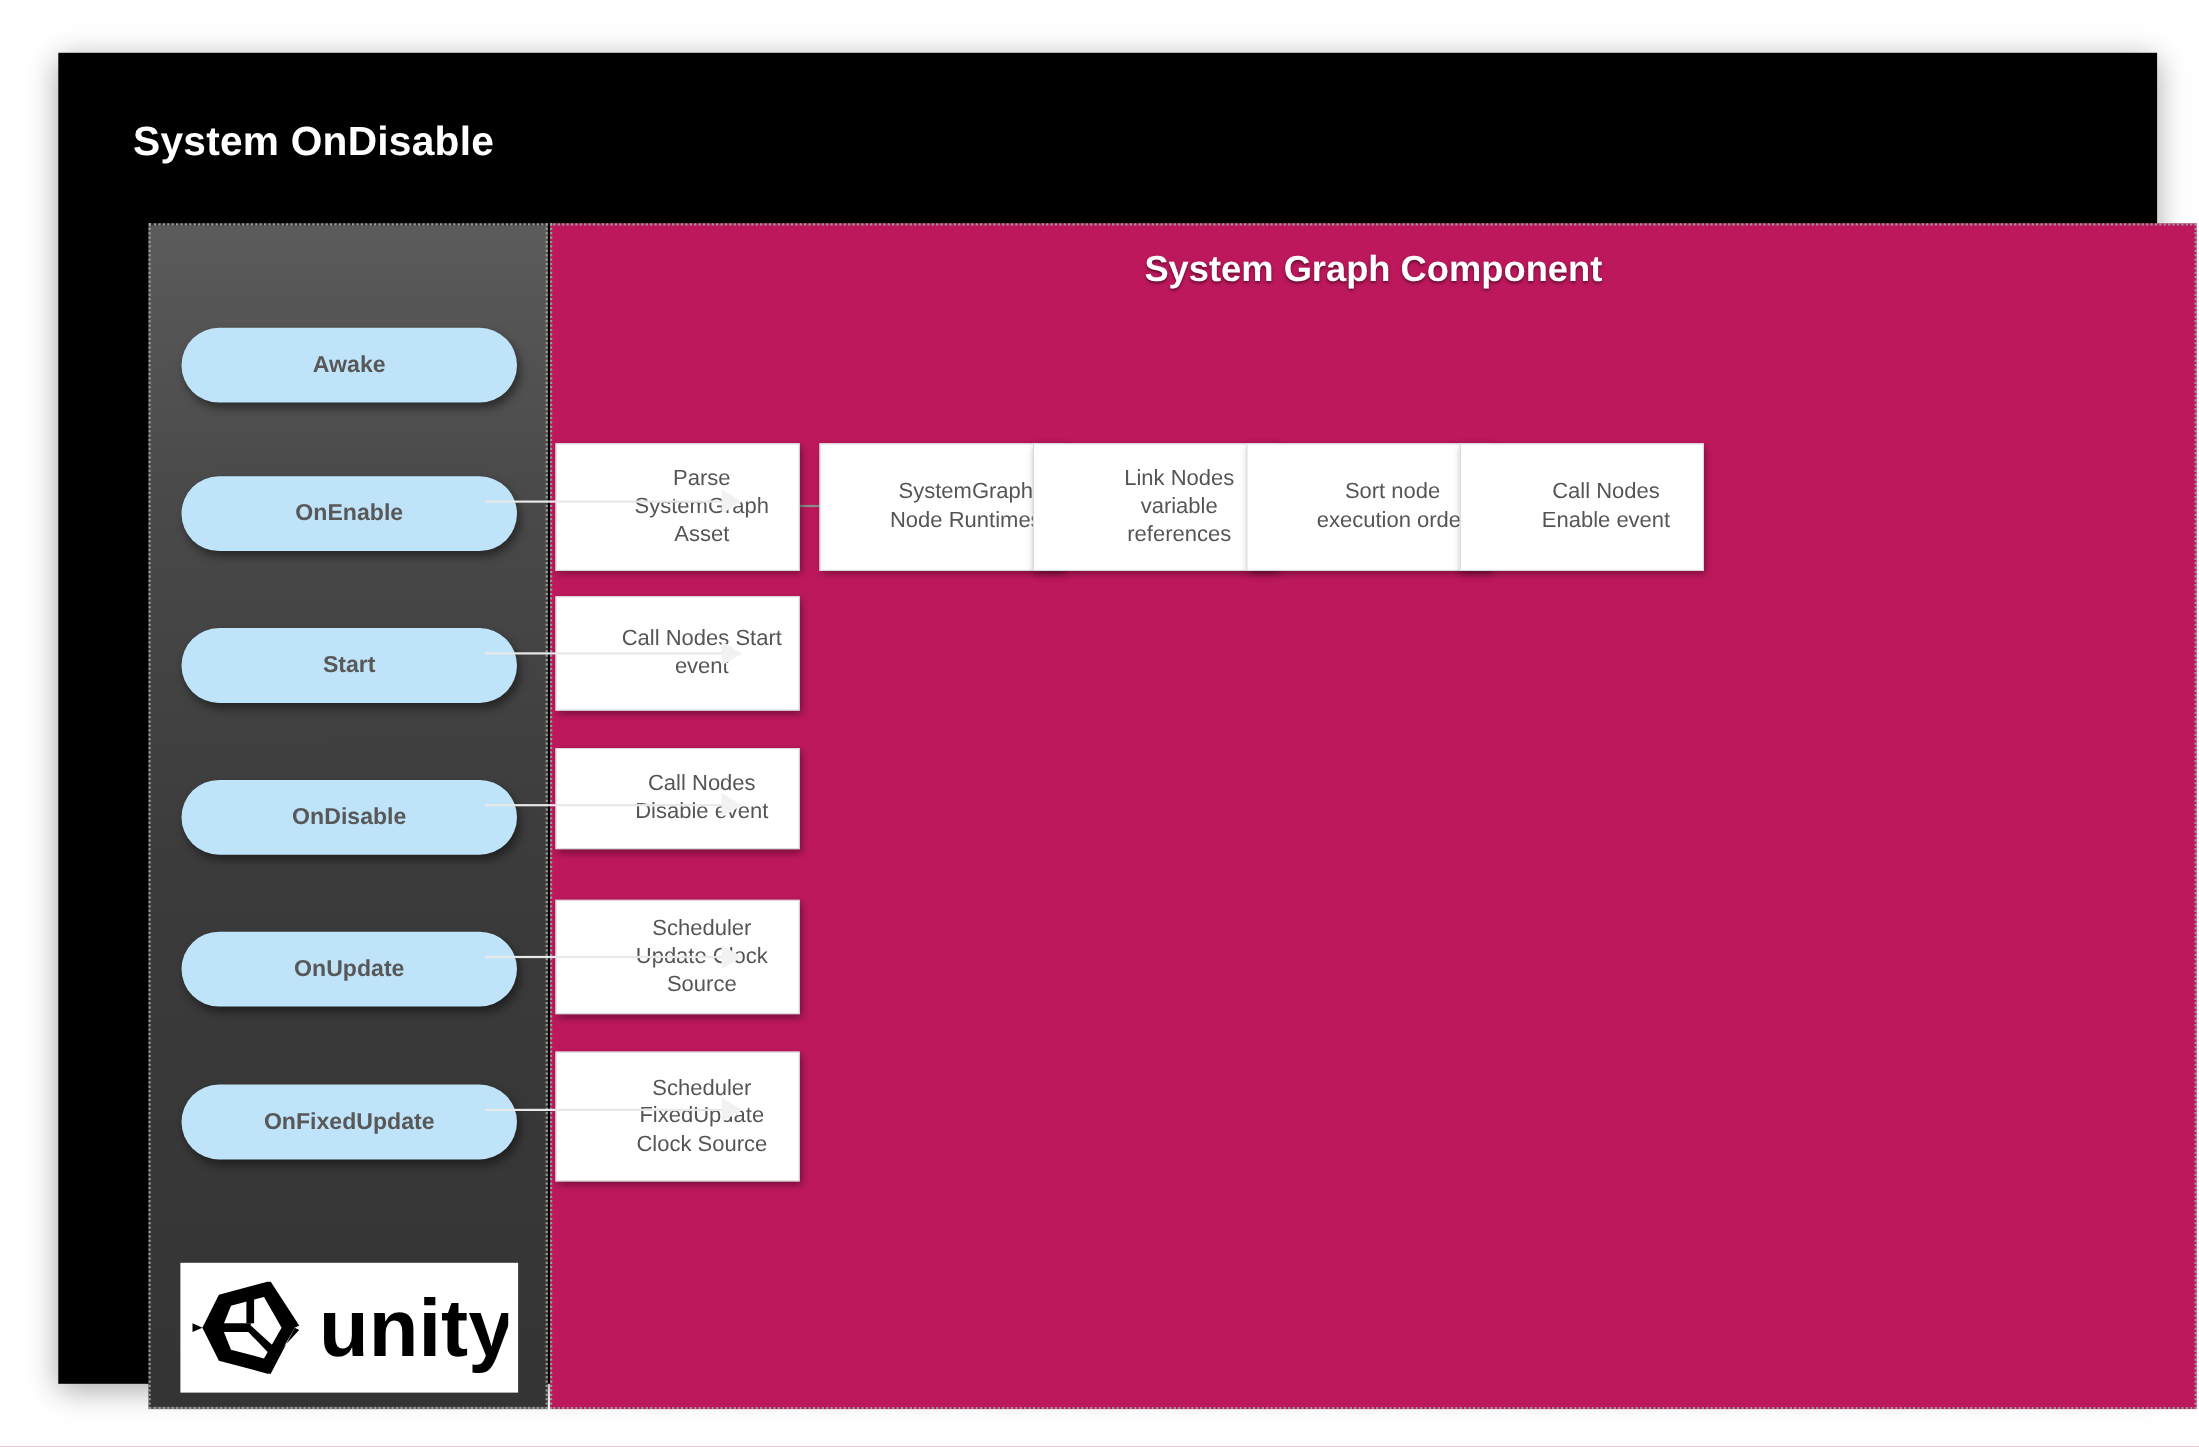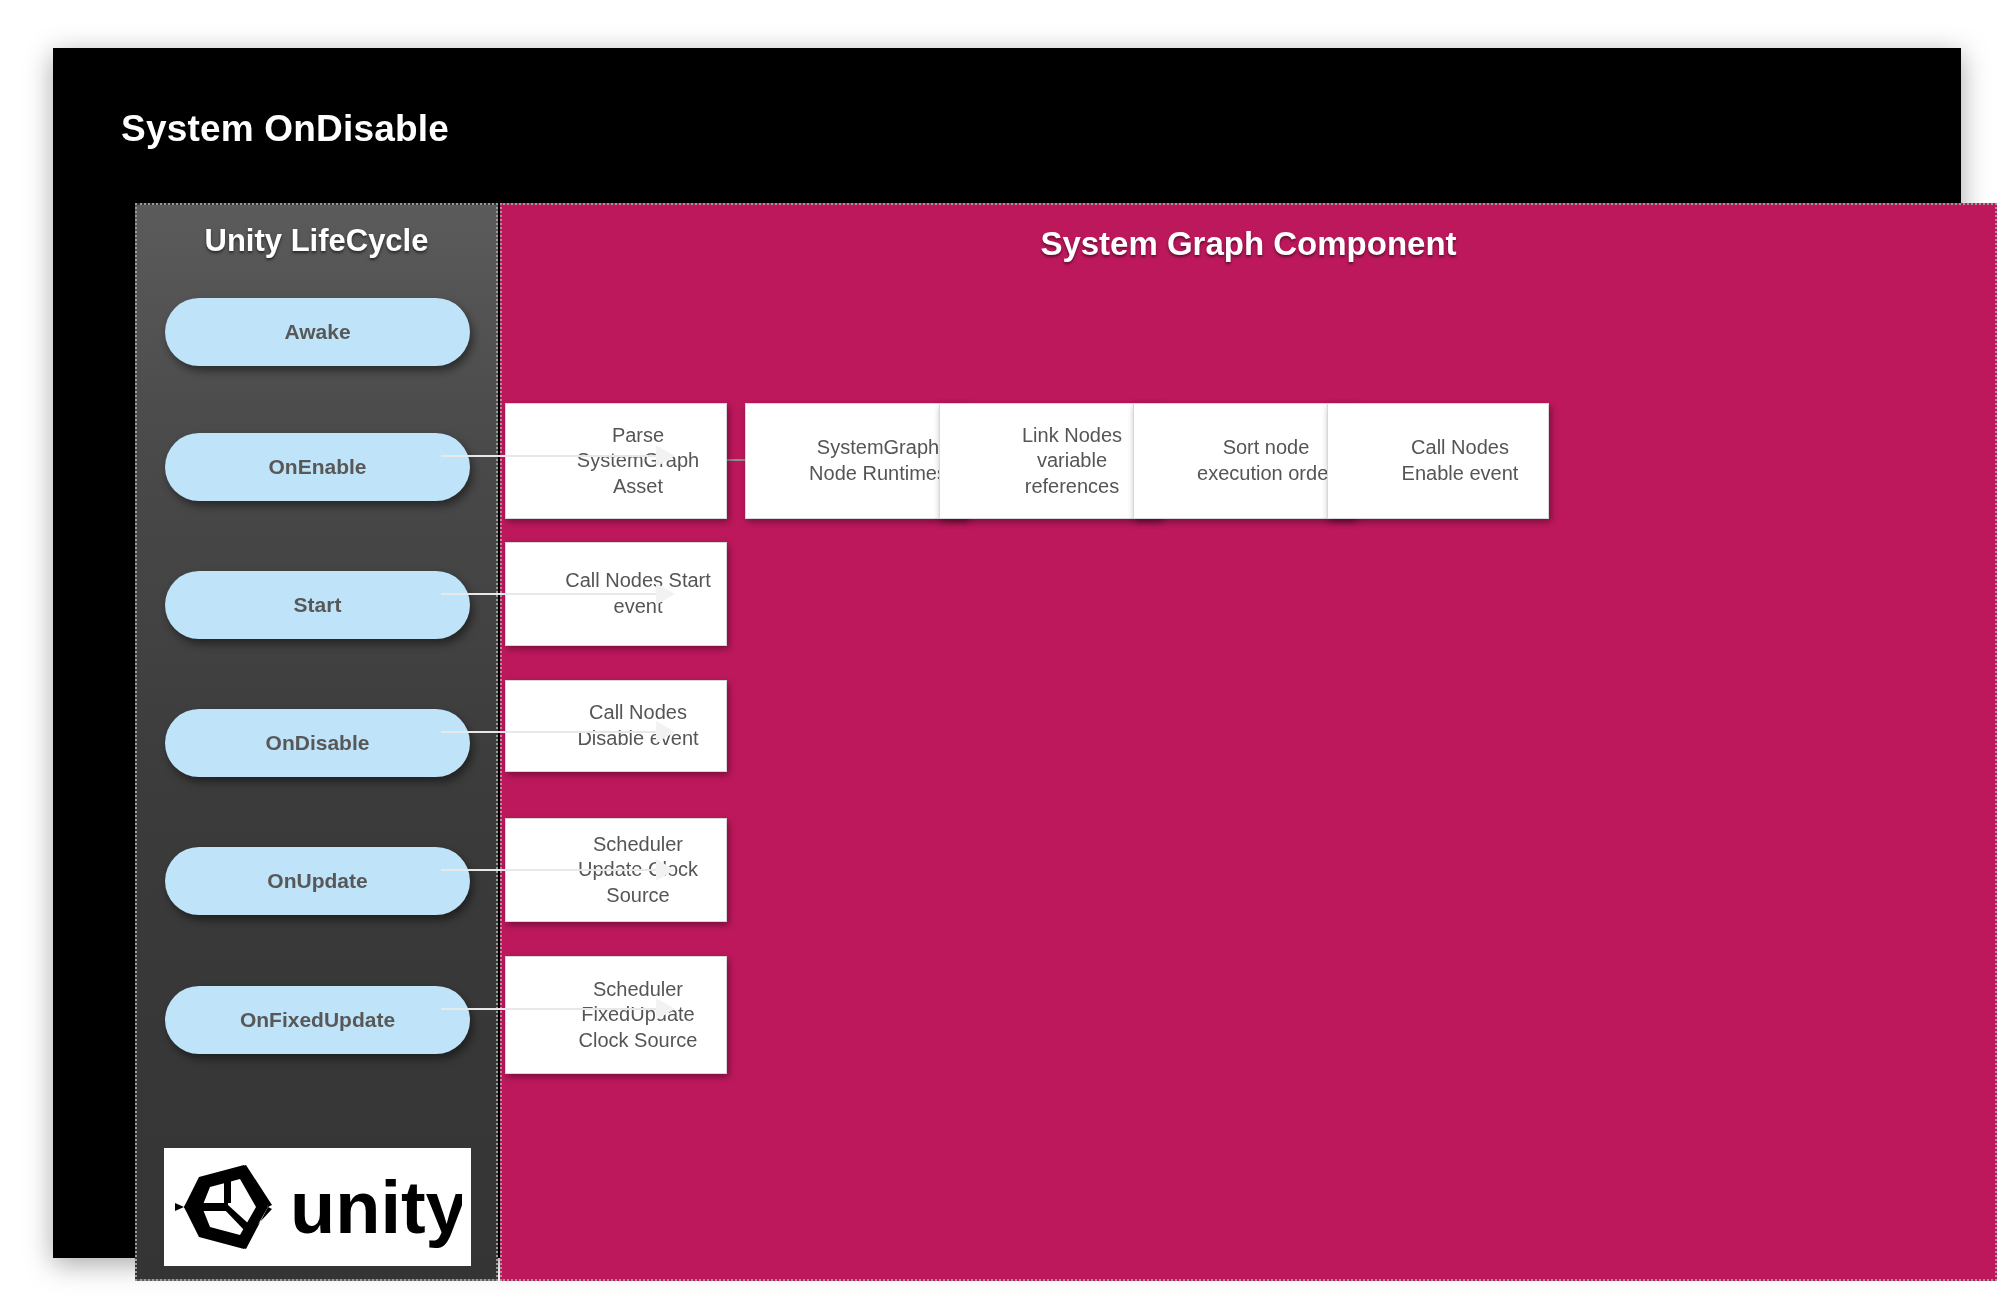--- a/index.html
+++ b/index.html
@@ -167,21 +167,20 @@
 <body>
 
 <div id="canvas-wrap">
 
   <div id="black-canvas">
 
     <div id="diagram-title">System OnDisable</div>
 
     <div id="lifecycle-panel">
 
-      <div id="lifecycle-title">Unity LifeCycle</div>
 
       <div class="pill" style="top:93px">
         <span class="pill-label">Awake</span>
       </div>
       <div class="pill" style="top:228px">
         <span class="pill-label">OnEnable</span>
       </div>
       <div class="pill" style="top:366px">
         <span class="pill-label">Start</span>
       </div>

